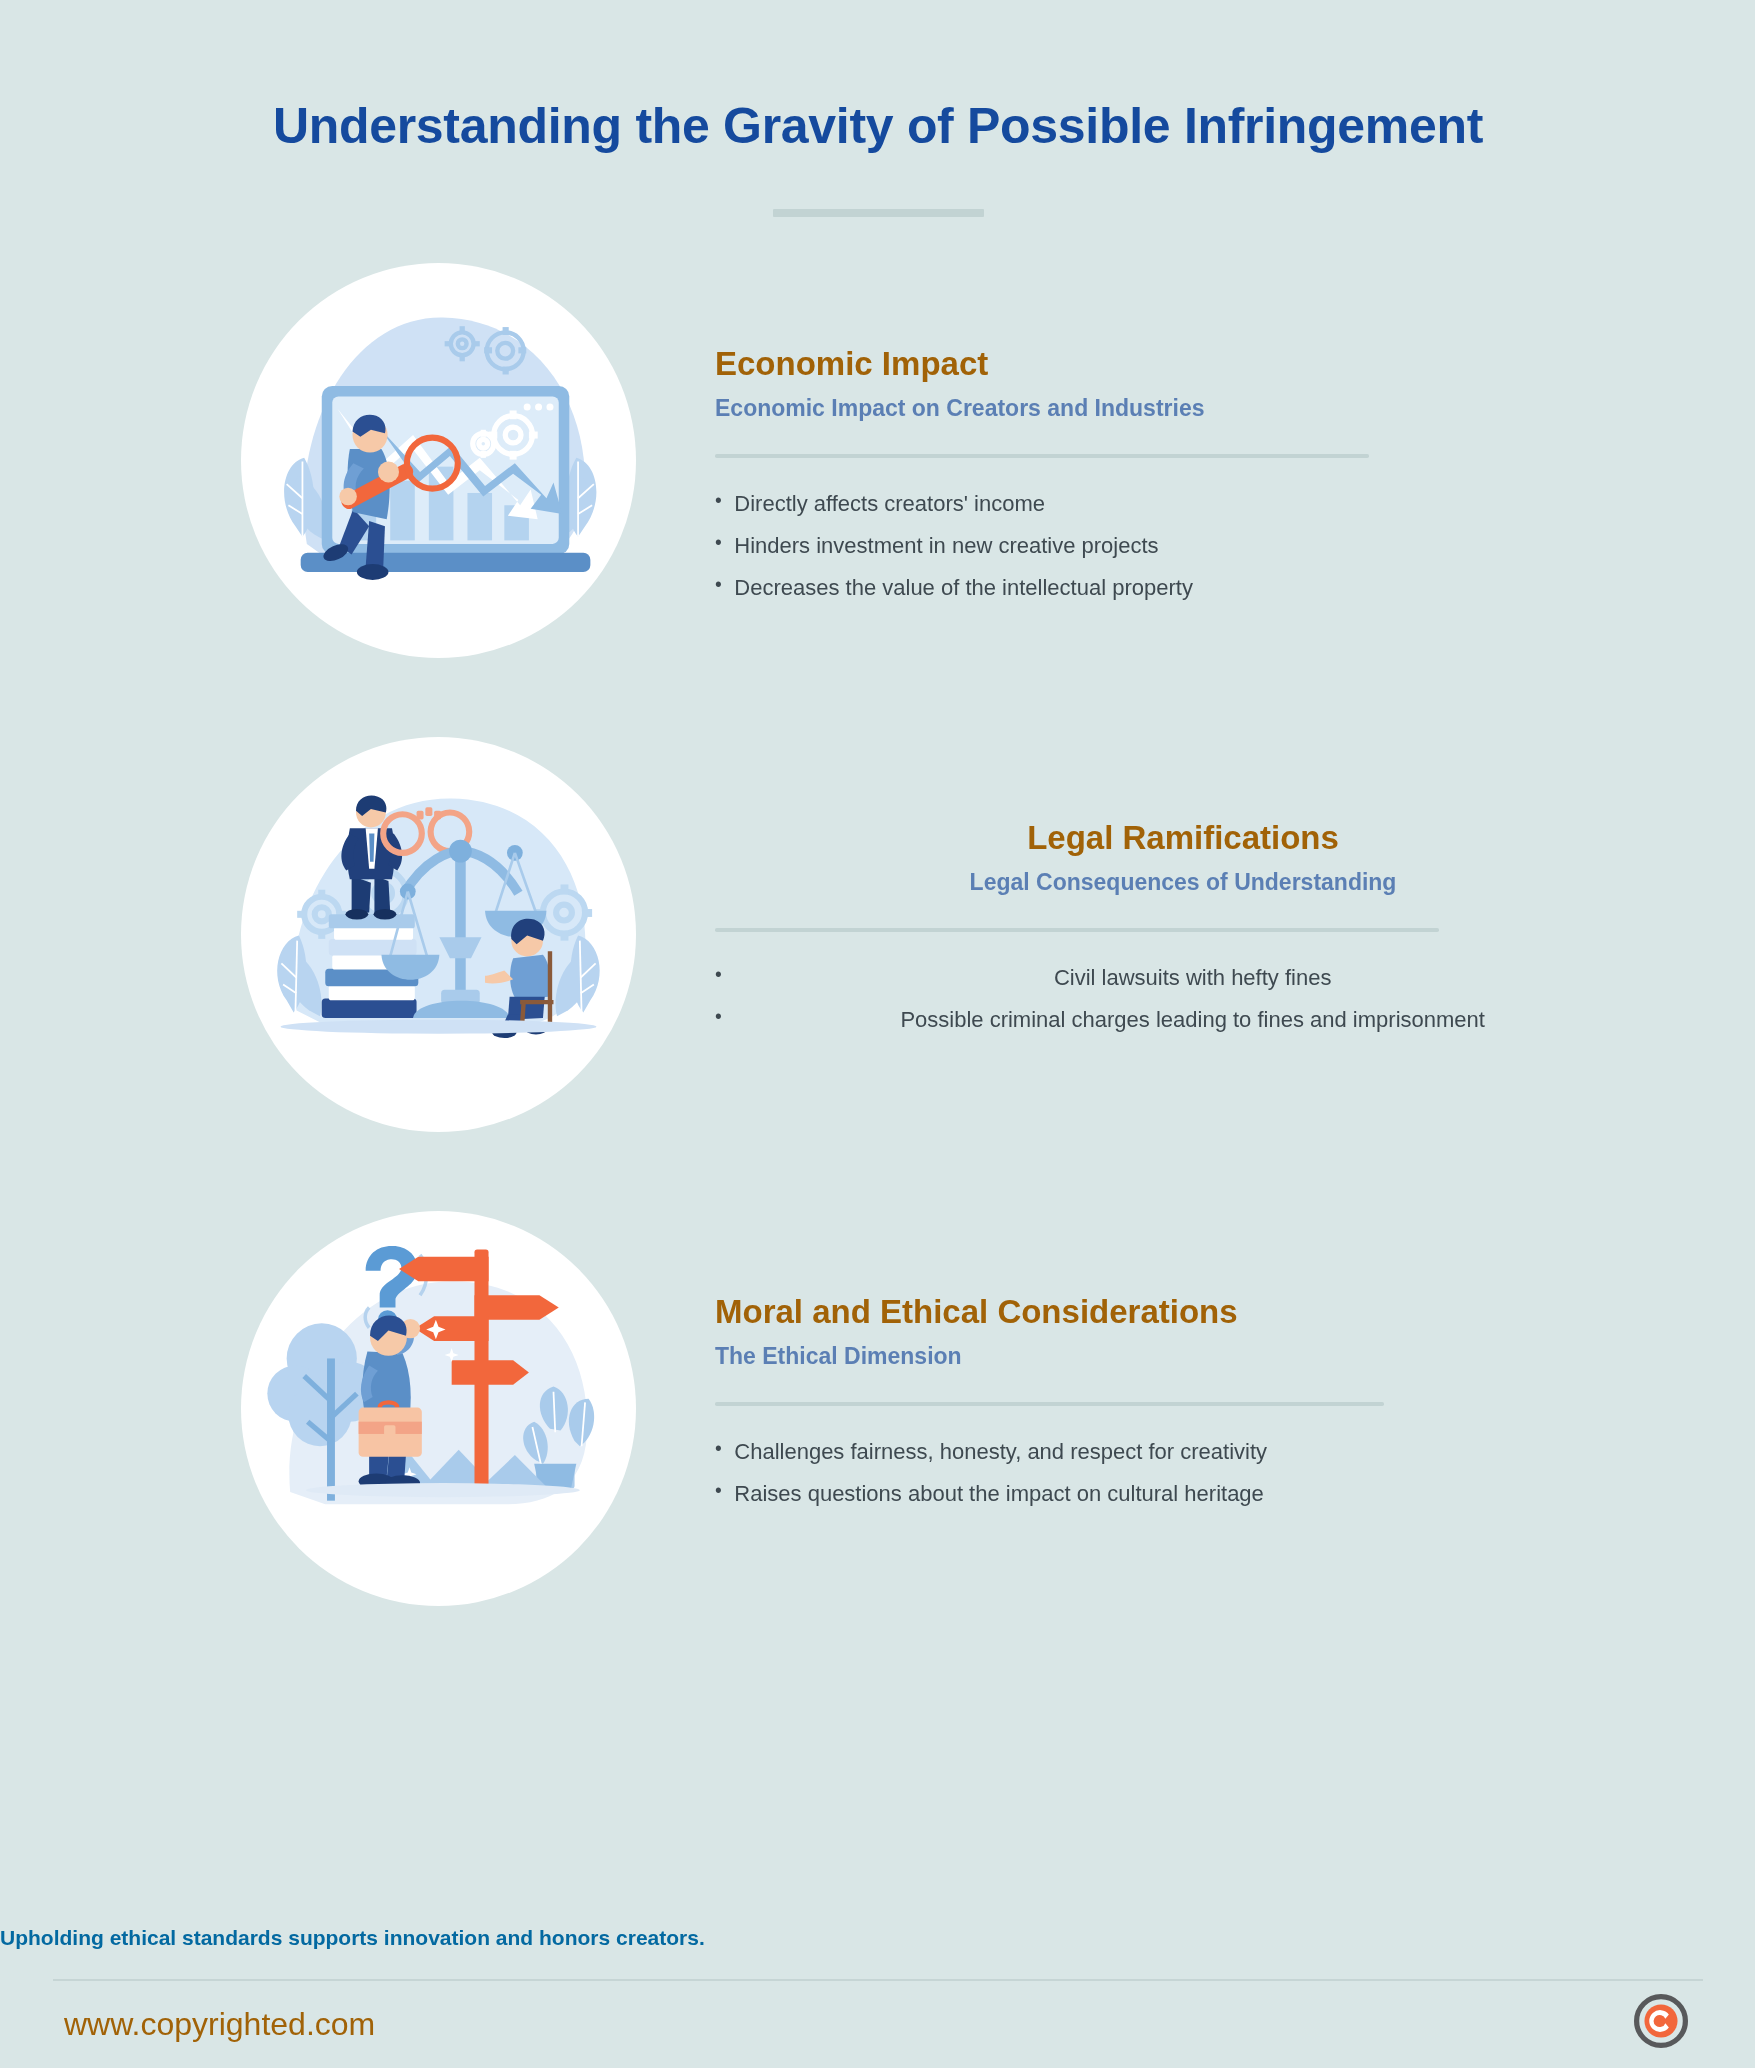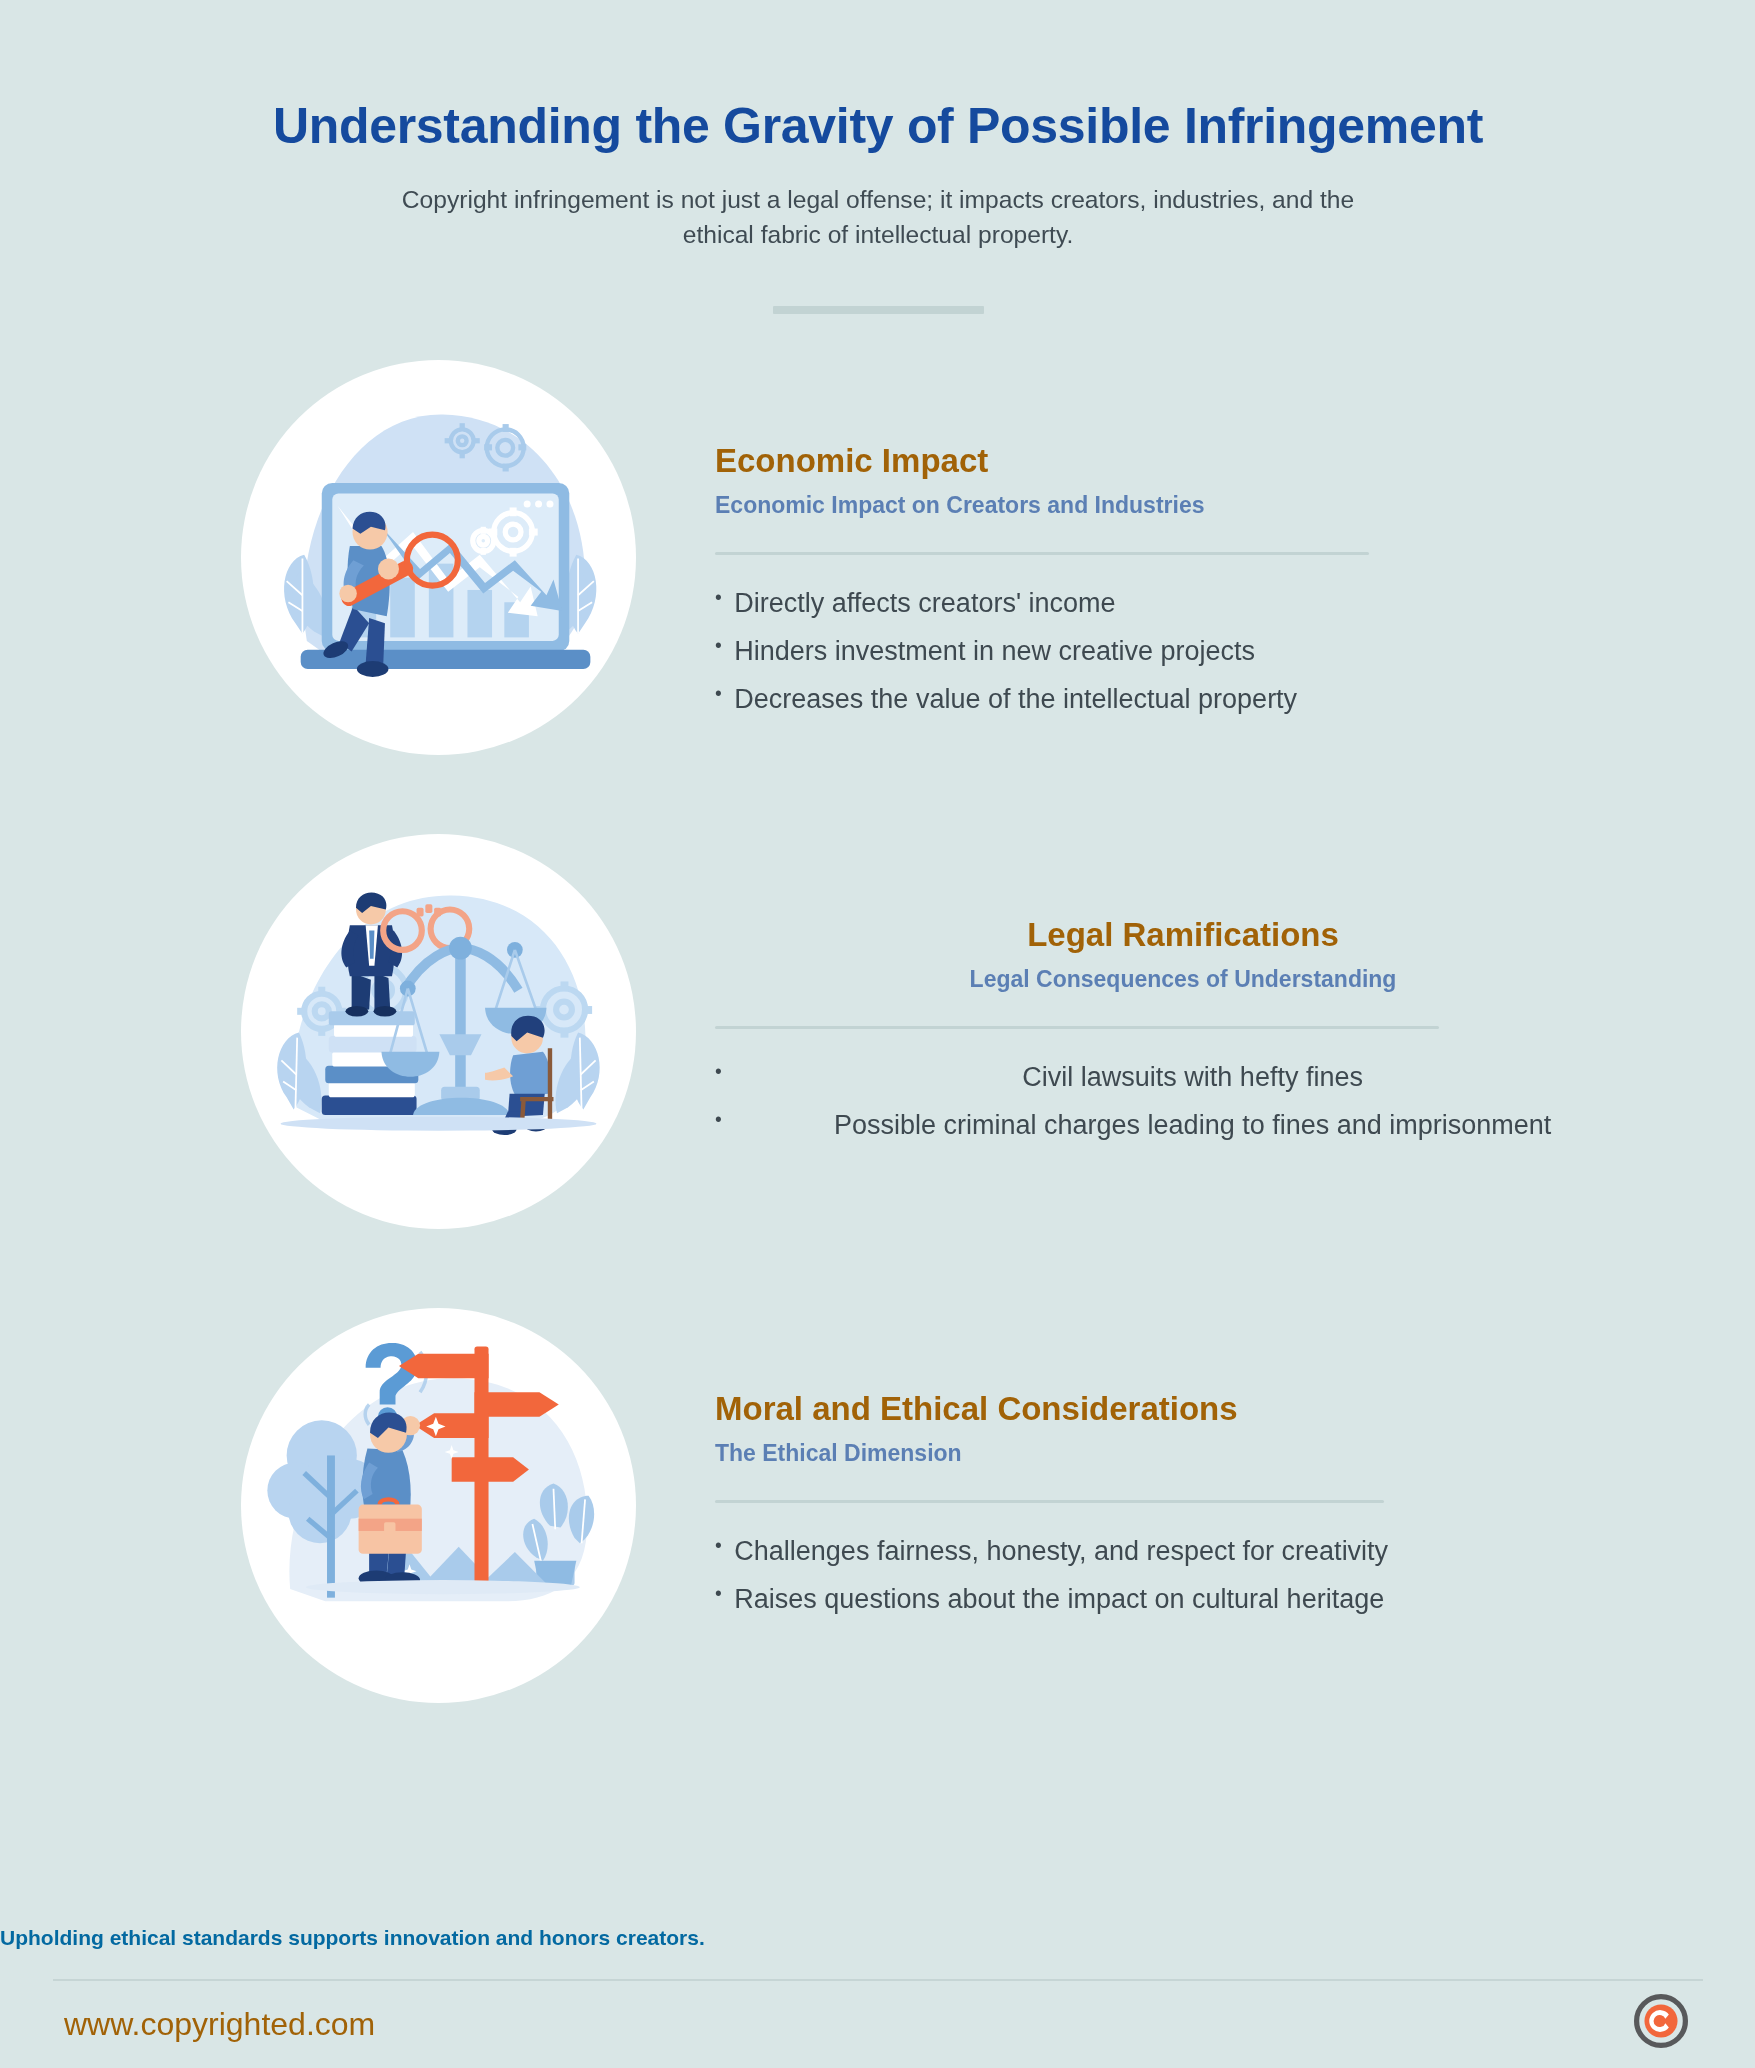--- a/index.html
+++ b/index.html
@@ -111,21 +111,21 @@
   .rule-w1 { width: 654px; }
   .rule-w2 { width: 724px; }
   .rule-w3 { width: 669px; }
 
   .bullets {
     list-style: none;
     margin: 33px 0 0 0;
     padding: 0;
   }
   .bullets li {
-    font-size: 27px;
+    font-size: 22px;
     color: #3e4950;
     line-height: 1.16;
     margin-bottom: 16.7px;
     padding-left: 19.3px;
     position: relative;
     white-space: nowrap;
   }
   .bullets li::before {
     content: "\2022";
     position: absolute;
@@ -170,21 +170,20 @@
     height: 54px;
   }
 </style>
 </head>
 <body>
 
 <div class="page">
 
   <div class="header">
     <h1 class="title">Understanding the Gravity of Possible Infringement</h1>
-    <p class="subtitle">Copyright infringement is not just a legal offense; it impacts creators, industries, and the ethical fabric of intellectual property.</p>
     <div class="header-divider"></div>
   </div>
 
   <div class="sections">
 
     <div class="section">
       <div class="illus-wrap">
         <div class="illus-circle">
           <svg width="395" height="395" viewBox="0 0 450 450">
 

